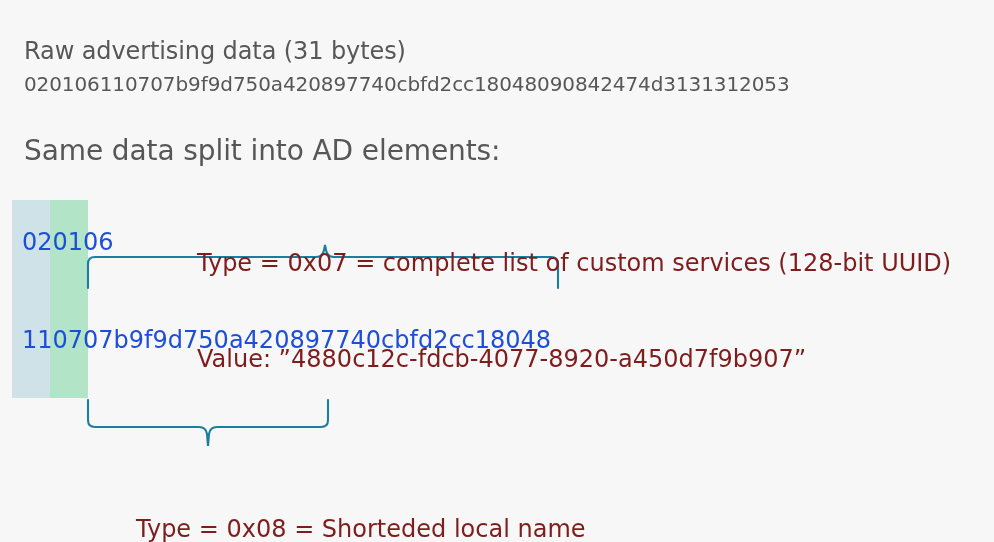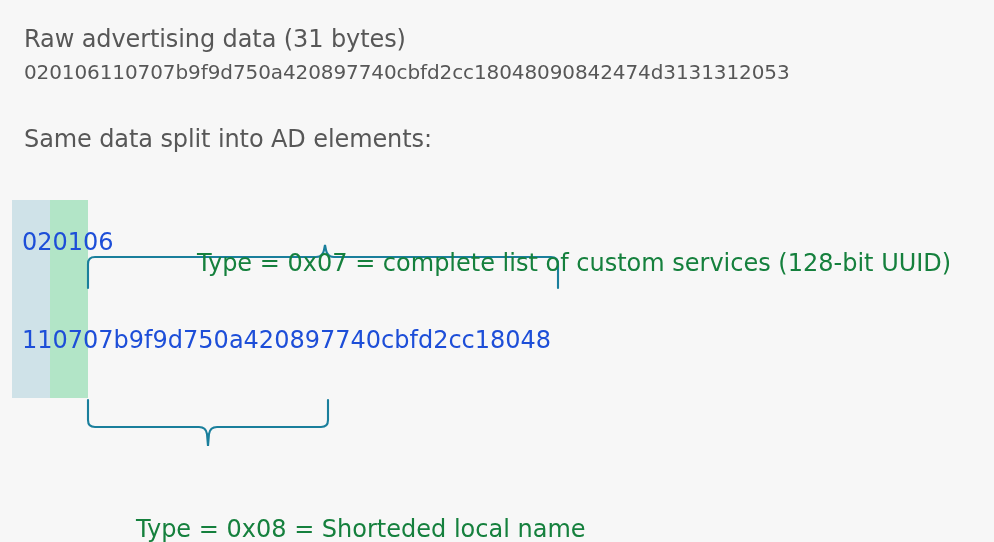--- a/index.html
+++ b/index.html
@@ -21,36 +21,37 @@
   }
 
   
   .txt {
     position: absolute;
     white-space: pre;
     color: #575757;
     font-family: "DejaVu Sans", sans-serif;
     line-height: 34px;
     letter-spacing: -0.1px;
+    margin-top: 12px;
   }
 
   #raw-title {
     left: 24px;
     top: 22px;
     font-size: 24px;
   }
   #raw-hex {
     left: 24px;
     top: 55px;
     font-size: 20px;
   }
   #split-title {
     left: 24px;
     top: 122px;
-    font-size: 24px;
+    font-size: 28px;
   }
 
   
   .band {
     position: absolute;
     top: 200px;
     height: 198px;
   }
   #band-length {
     left: 12px;
@@ -75,21 +76,21 @@
   #ad-row-1 { top: 228px; }
   #ad-row-2 { top: 298px; margin-top: 28px; }
   #ad-row-3 { top: 366px; }
 
   
   .callout {
     position: absolute;
     font-size: 24px;
     line-height: 32px;
     white-space: pre;
-    color: #15803d;
+    color: #7f1d1d;
   }
   #callout-top {
     left: 197px;
     top: 183px;
   }
   #callout-bottom {
     left: 136px;
     top: 449px;
   }
   .callout-line { display: block; white-space: pre; }
@@ -121,20 +122,21 @@
   <svg class="brace" id="brace-top" width="500" height="46" viewBox="0 0 500 46">
     <path d="M 8,44 L 8,20 Q 8,13 15,13 L 236,13 Q 243,13 244,6 L 245,1 L 246,6 Q 247,13 254,13 L 471,13 Q 478,13 478,20 L 478,44" fill="none" stroke="#1a7f9c" stroke-width="2.1" stroke-linecap="round"></path>
   </svg>
 
   <svg class="brace" id="brace-bottom" width="270" height="54" viewBox="0 0 270 54">
     <path d="M 8,4 L 8,24 Q 8,31 15,31 L 119,31 Q 126,31 127,38 L 128,50 L 129,38 Q 130,31 137,31 L 241,31 Q 248,31 248,24 L 248,4" fill="none" stroke="#1a7f9c" stroke-width="2.1" stroke-linecap="round"></path>
   </svg>
 
   <div class="callout" id="callout-top">
     <span class="callout-line">Type = 0x07 = complete list of custom services (128-bit UUID)</span>
+    <span class="callout-line">Value: ”4880c12c-fdcb-4077-8920-a450d7f9b907”</span>
   </div>
 
   <div class="callout" id="callout-bottom">
     <span class="callout-line">Type = 0x08 = Shorteded local name</span>
     
   </div>
 
 </div>
 
 </body></html>

